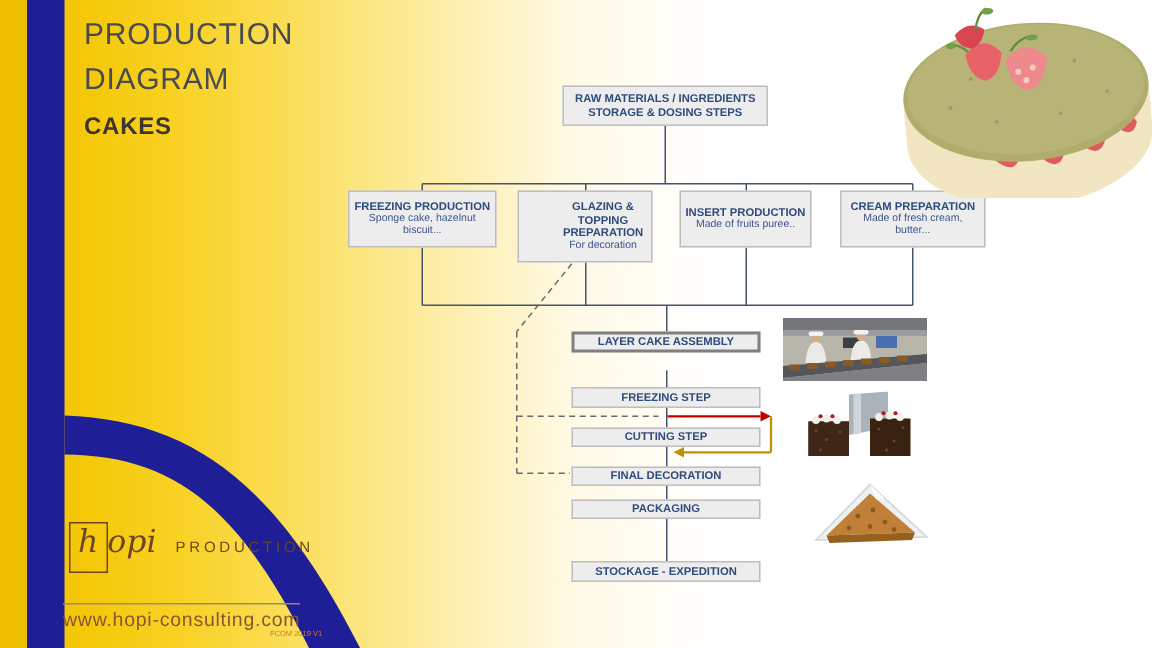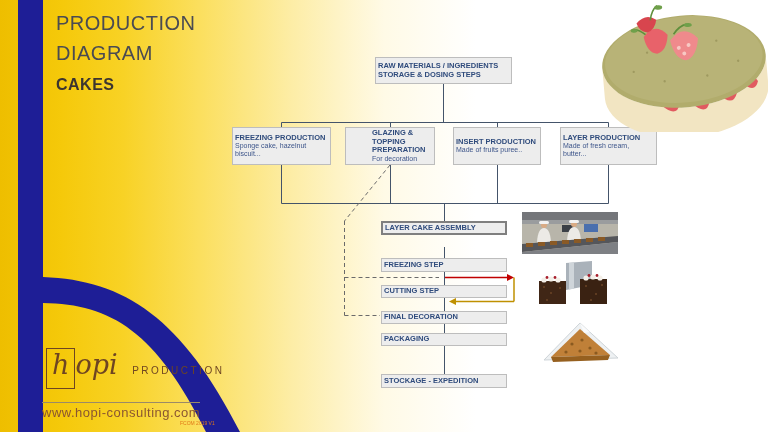--- a/index.html
+++ b/index.html
@@ -10,43 +10,43 @@
   }
   .blue-bar { position:absolute; left:18px; top:0; width:25px; height:432px; background:#1e1e96; }
   .deco-svg, .lines-svg { position:absolute; left:0; top:0; pointer-events:none; }
 
   .title-block { position:absolute; left:56px; top:8px; }
   .title-line { font-size:20px; line-height:30px; color:#4a4b52; letter-spacing:0.5px; }
   .subtitle { margin-top:8px; font-size:16px; font-weight:bold; color:#3c3530; letter-spacing:0.5px; }
 
   .fbox {
     position:absolute; box-sizing:border-box; background:#ededed; border:1px solid #bdbdbd;
-    color:#2f4b7c; text-align:left; display:flex; flex-direction:column; justify-content:center;
+    color:#2f4b7c; text-align:center; display:flex; flex-direction:column; justify-content:center;
     padding:1px 2px;
   }
   .fbox .t { font-size:7.5px; font-weight:bold; line-height:8.5px; }
   .fbox .s { font-size:7px; line-height:8px; color:#3d558a; }
   .top-box    { left:375px; top:57px;  width:137px; height:27px; }
   .box-biscuit{ left:232px; top:127px; width:99px;  height:38px; }
-  .box-glazing{ left:345px; top:127px; width:90px;  height:38px;padding-left:26px; }
+  .box-glazing{ left:345px; top:127px; width:90px;  height:48px;padding-left:26px; }
   .box-insert { left:453px; top:127px; width:88px;  height:38px; }
   .box-cream  { left:560px; top:127px; width:97px;  height:38px; }
 
   .step { left:381px; width:126px; }
   .step-assembly { top:221px; height:14px; border:2px solid #7f7f7f; }
   .step-freezing { top:258px; height:14px; }
   .step-cutting  { top:285px; height:13px; }
   .step-final    { top:311px; height:13px; }
   .step-packaging{ top:333px; height:13px; }
   .step-stockage { top:374px; height:14px; }
 
   .photo { position:absolute; }
 
   .logo-block { position:absolute; left:46px; top:348px; color:#6e4522; white-space:nowrap; }
-  .logo-script { font-family:"DejaVu Serif", serif; font-style:italic; font-size:27px; }
+  .logo-script { font-family:"DejaVu Serif", serif; font-style:italic; font-size:21px; }
   .logo-h { display:inline-block; border:1px solid #6e4522; padding:0 5px 8px 5px; }
   .logo-cons { font-size:10px; letter-spacing:2.5px; margin-left:6px; color:#6e4522; }
   .logo-rule { position:absolute; left:42px; top:402px; width:158px; height:1px; background:#9a8a68; }
   .site-url { position:absolute; left:42px; top:405px; font-size:13px; color:#8a5531; letter-spacing:0.5px; }
   .version-note { position:absolute; left:180px; top:420px; font-size:5px; color:#e07818; }
 </style>
 </head>
 <body>
 
 <div class="stage">
@@ -110,21 +110,21 @@
   </div>
   <div class="fbox box-glazing">
     <div class="t">GLAZING &amp; TOPPING PREPARATION</div>
     <div class="s">For decoration</div>
   </div>
   <div class="fbox box-insert">
     <div class="t">INSERT PRODUCTION</div>
     <div class="s">Made of fruits puree..</div>
   </div>
   <div class="fbox box-cream">
-    <div class="t">LAYER PRODUCTION</div>
+    <div class="t">CREAM PREPARATION</div>
     <div class="s">Made of fresh cream, butter...</div>
   </div>
 
   <div class="fbox step step-assembly">
     <div class="t">LAYER CAKE ASSEMBLY</div>
   </div>
   <div class="fbox step step-freezing">
     <div class="t">FREEZING STEP</div>
   </div>
   <div class="fbox step step-cutting">

